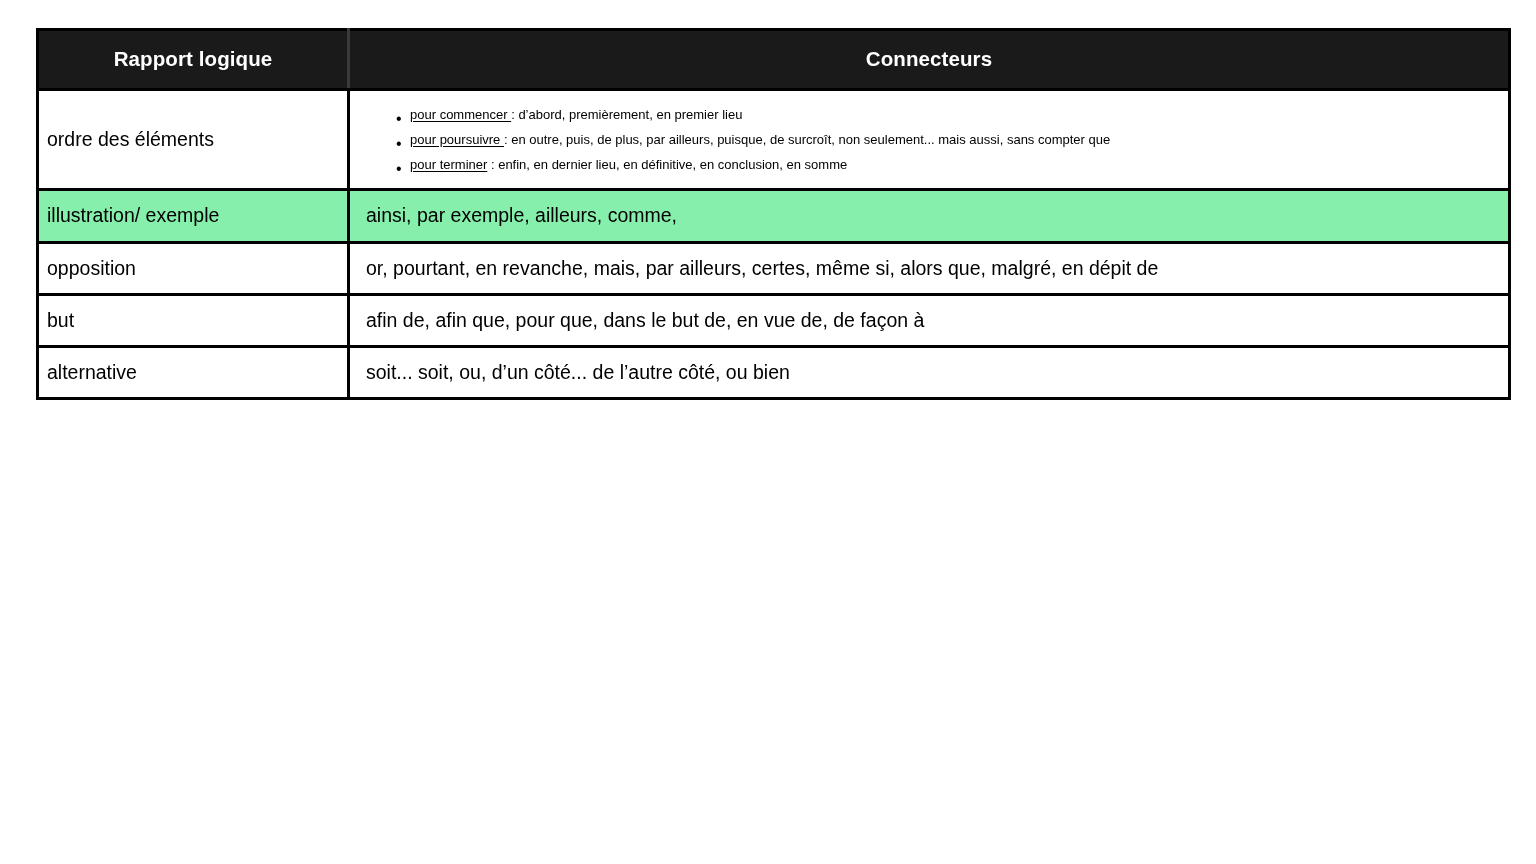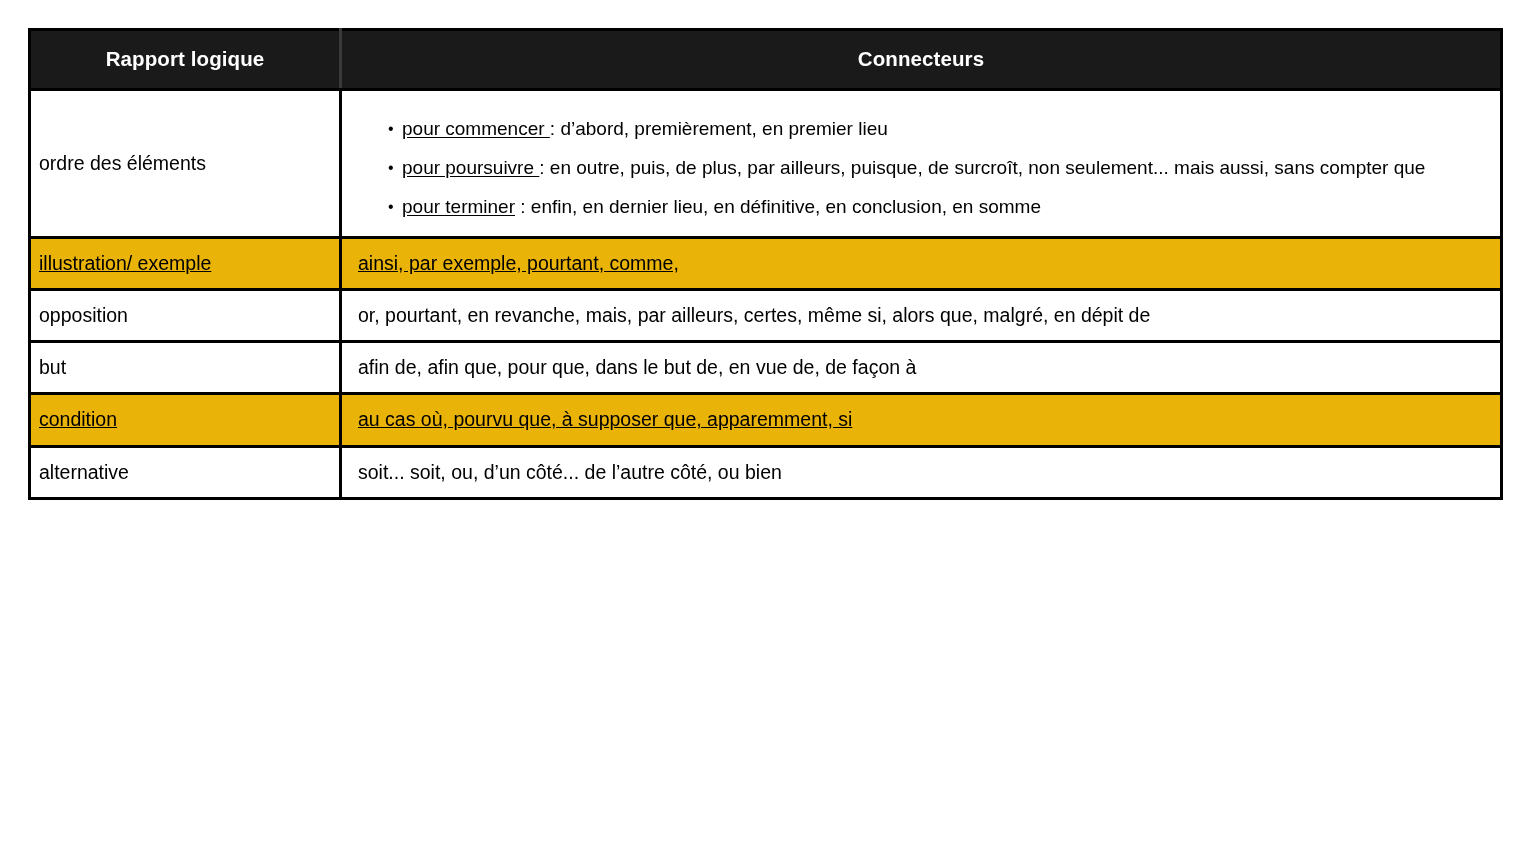--- a/index.html
+++ b/index.html
@@ -18,21 +18,21 @@
 
   .page {
     position: relative;
     width: 1536px;
     height: 864px;
     background: #ffffff;
   }
 
   .table-wrap {
     position: absolute;
-    left: 28px;
+    left: 36px;
     top: 28px;
     width: 1298px;
   }
 
   table.connectors-table {
     border-collapse: collapse;
     table-layout: fixed;
     width: 1472px;
     background: #ffffff;
     border: 3px solid #000000;
@@ -64,36 +64,36 @@
   tbody td.cell-label {
     text-align: left;
     padding: 10px 8px;
   }
 
   tbody td.cell-content {
     text-align: left;
     padding: 10px 14px 10px 16px;
   }
 
-  tbody tr.row-shaded td { background: #eab308; text-decoration: underline; }
+  tbody tr.row-shaded td { background: #86efac; }
   tbody tr.row-plain  td { background: #ffffff; }
 
   
   tbody tr.row-tall td.cell-content { padding: 14px 14px 14px 16px; }
 
   ul.connector-list {
     margin: 0;
     padding: 0 0 0 30px;
     list-style: none;
   }
   ul.connector-list > li {
     position: relative;
-    margin: 10px 0 5px 0;
+    margin: 0 0 5px 0;
     padding: 0 0 0 14px;
-    font-size: 19px;
+    font-size: 13px;
     line-height: 1.52;
   }
   ul.connector-list > li:last-child { margin-bottom: 0; }
   ul.connector-list > li::before {
     content: "\2022";
     position: absolute;
     left: 0;
     top: 0;
     font-size: 16px;
     line-height: 1.75;
@@ -125,33 +125,29 @@
             <td class="cell-content">
               <ul class="connector-list">
                 <li><span class="lead-in">pour commencer </span><span>: </span><span>d’abord, premièrement, en premier lieu</span></li>
                 <li><span class="lead-in">pour poursuivre </span><span>: </span><span>en outre, puis, de plus, par ailleurs, puisque, de surcroît, non seulement... mais aussi, sans compter que</span></li>
                 <li><span class="lead-in">pour terminer</span><span> : </span><span>enfin, en dernier lieu, en définitive, en conclusion, en somme</span></li>
               </ul>
             </td>
           </tr>
           <tr class="row-shaded">
             <td class="cell-label">illustration/ exemple</td>
-            <td class="cell-content"><span>ainsi, par exemple, pourtant, comme,</span></td>
+            <td class="cell-content"><span>ainsi, par exemple, ailleurs, comme,</span></td>
           </tr>
           <tr class="row-plain">
             <td class="cell-label">opposition</td>
             <td class="cell-content"><span>or, pourtant, en revanche, mais, par ailleurs, certes, même si, alors que, malgré, en dépit de</span></td>
           </tr>
           <tr class="row-plain">
             <td class="cell-label">but</td>
             <td class="cell-content"><span>afin de, afin que, pour que, dans le but de, en vue de, de façon à</span></td>
-          </tr>
-          <tr class="row-shaded">
-            <td class="cell-label">condition</td>
-            <td class="cell-content"><span>au cas où, pourvu que, à supposer que, apparemment, si</span></td>
           </tr>
           <tr class="row-plain">
             <td class="cell-label">alternative</td>
             <td class="cell-content"><span>soit... soit, ou, d’un côté... de l’autre côté, ou bien</span></td>
           </tr>
         </tbody>
     </table>
   </div>
 </div>
 

